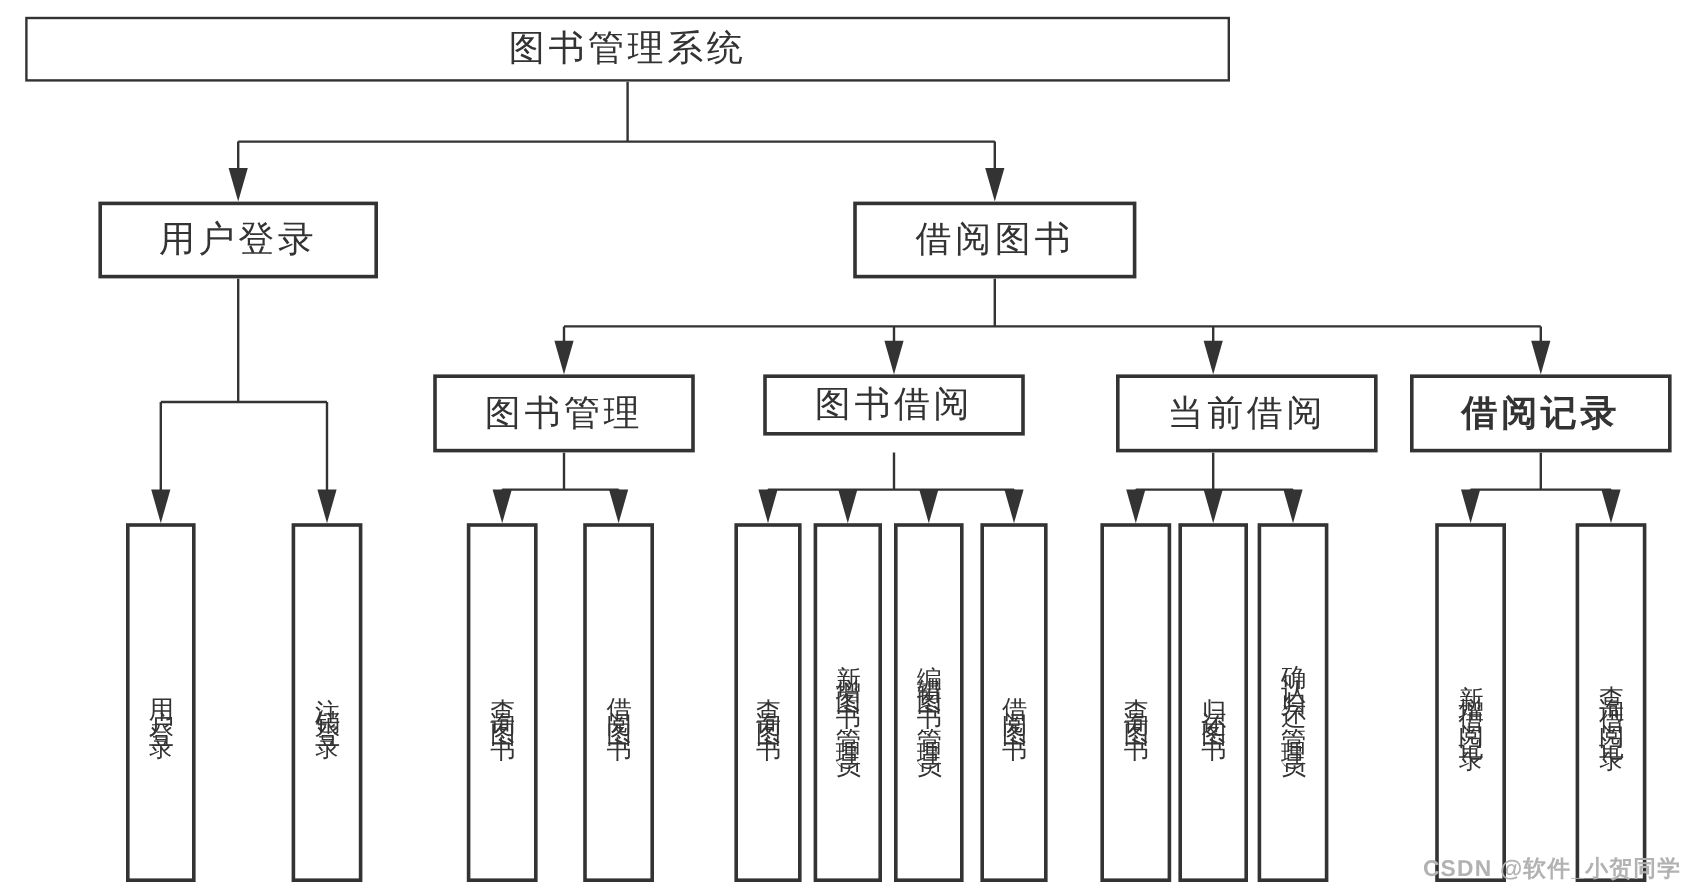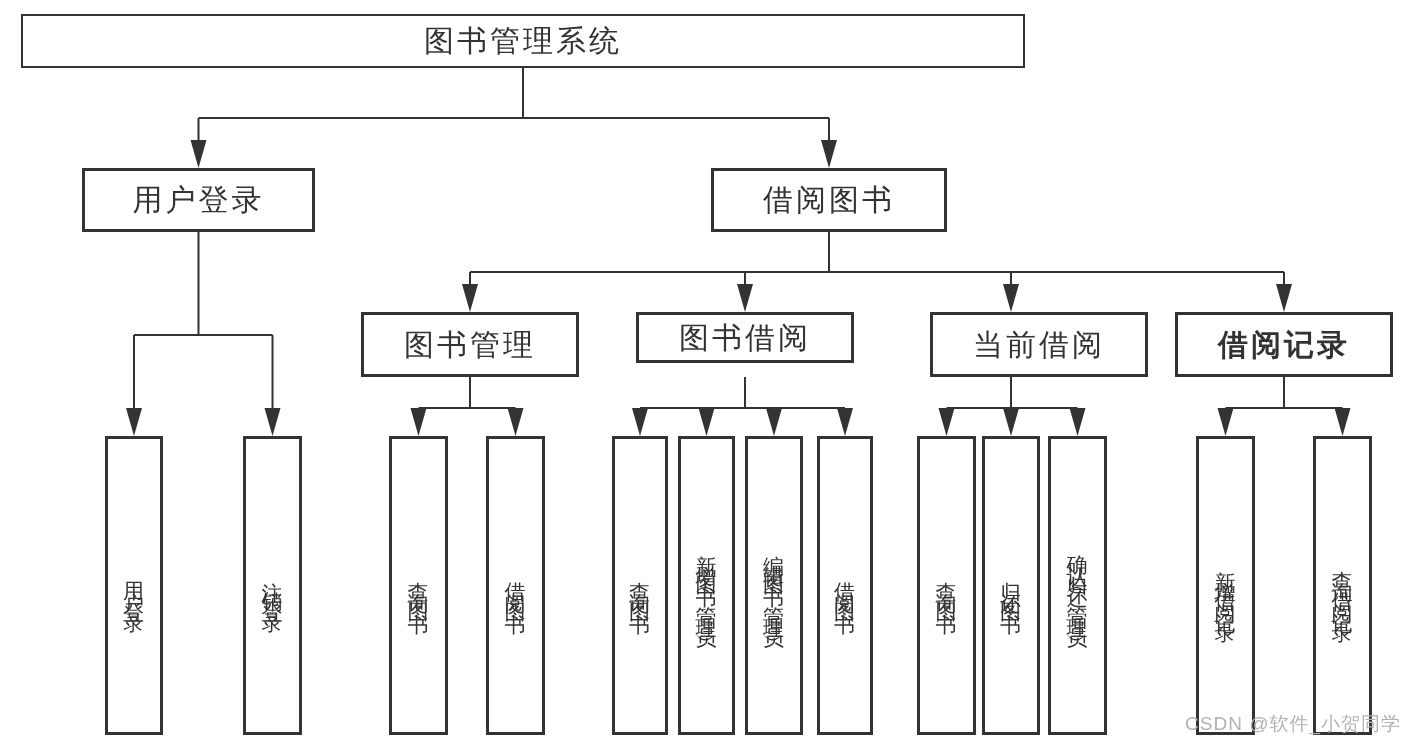--- a/index.html
+++ b/index.html
@@ -49,20 +49,21 @@
     line-height:1;
   }
   .watermark{
     position:absolute;
     right:4px;
     top:711px;
     font-size:19px;
     letter-spacing:1px;
     color:var(--wm);
     z-index:5;
+    font-weight:bold;
   }
 </style>
 </head>
 <body>
 
 <div class="canvas">
   <svg id="connectors" xmlns="http://www.w3.org/2000/svg">
       <path d="M523 68L523 118M198.5 118L829 118M198.5 118L198.5 148M829 118L829 148M198.5 232L198.5 335M134 335L272.5 335M134 335L134 416M272.5 335L272.5 416M829 232L829 272M470 272L1284 272M470 272L470 292M745 272L745 292M1011 272L1011 292M1284 272L1284 292M470 377L470 408M418.5 408L515.5 408M418.5 408L418.5 416M515.5 408L515.5 416M745 377L745 408M640 408L845 408M640 408L640 416M706.5 408L706.5 416M774 408L774 416M845 408L845 416M1011 377L1011 408M946.5 408L1077.5 408M946.5 408L946.5 416M1011 408L1011 416M1077.5 408L1077.5 416M1284 377L1284 408M1225.5 408L1342.5 408M1225.5 408L1225.5 416M1342.5 408L1342.5 416" fill="none" stroke="#333333" stroke-width="2"></path>
       <polygon points="190.5,140 206.5,140 198.5,168" fill="#333333"></polygon>
       <polygon points="821,140 837,140 829,168" fill="#333333"></polygon>

